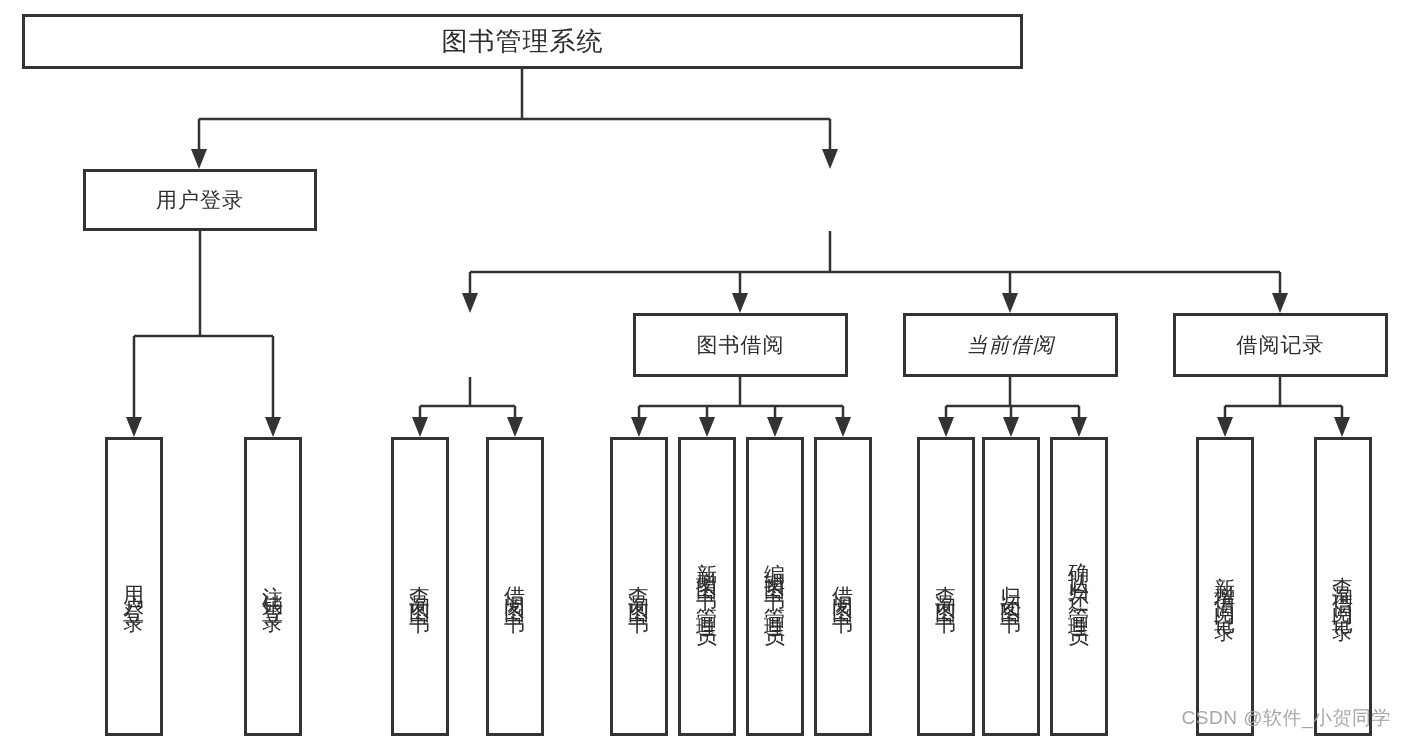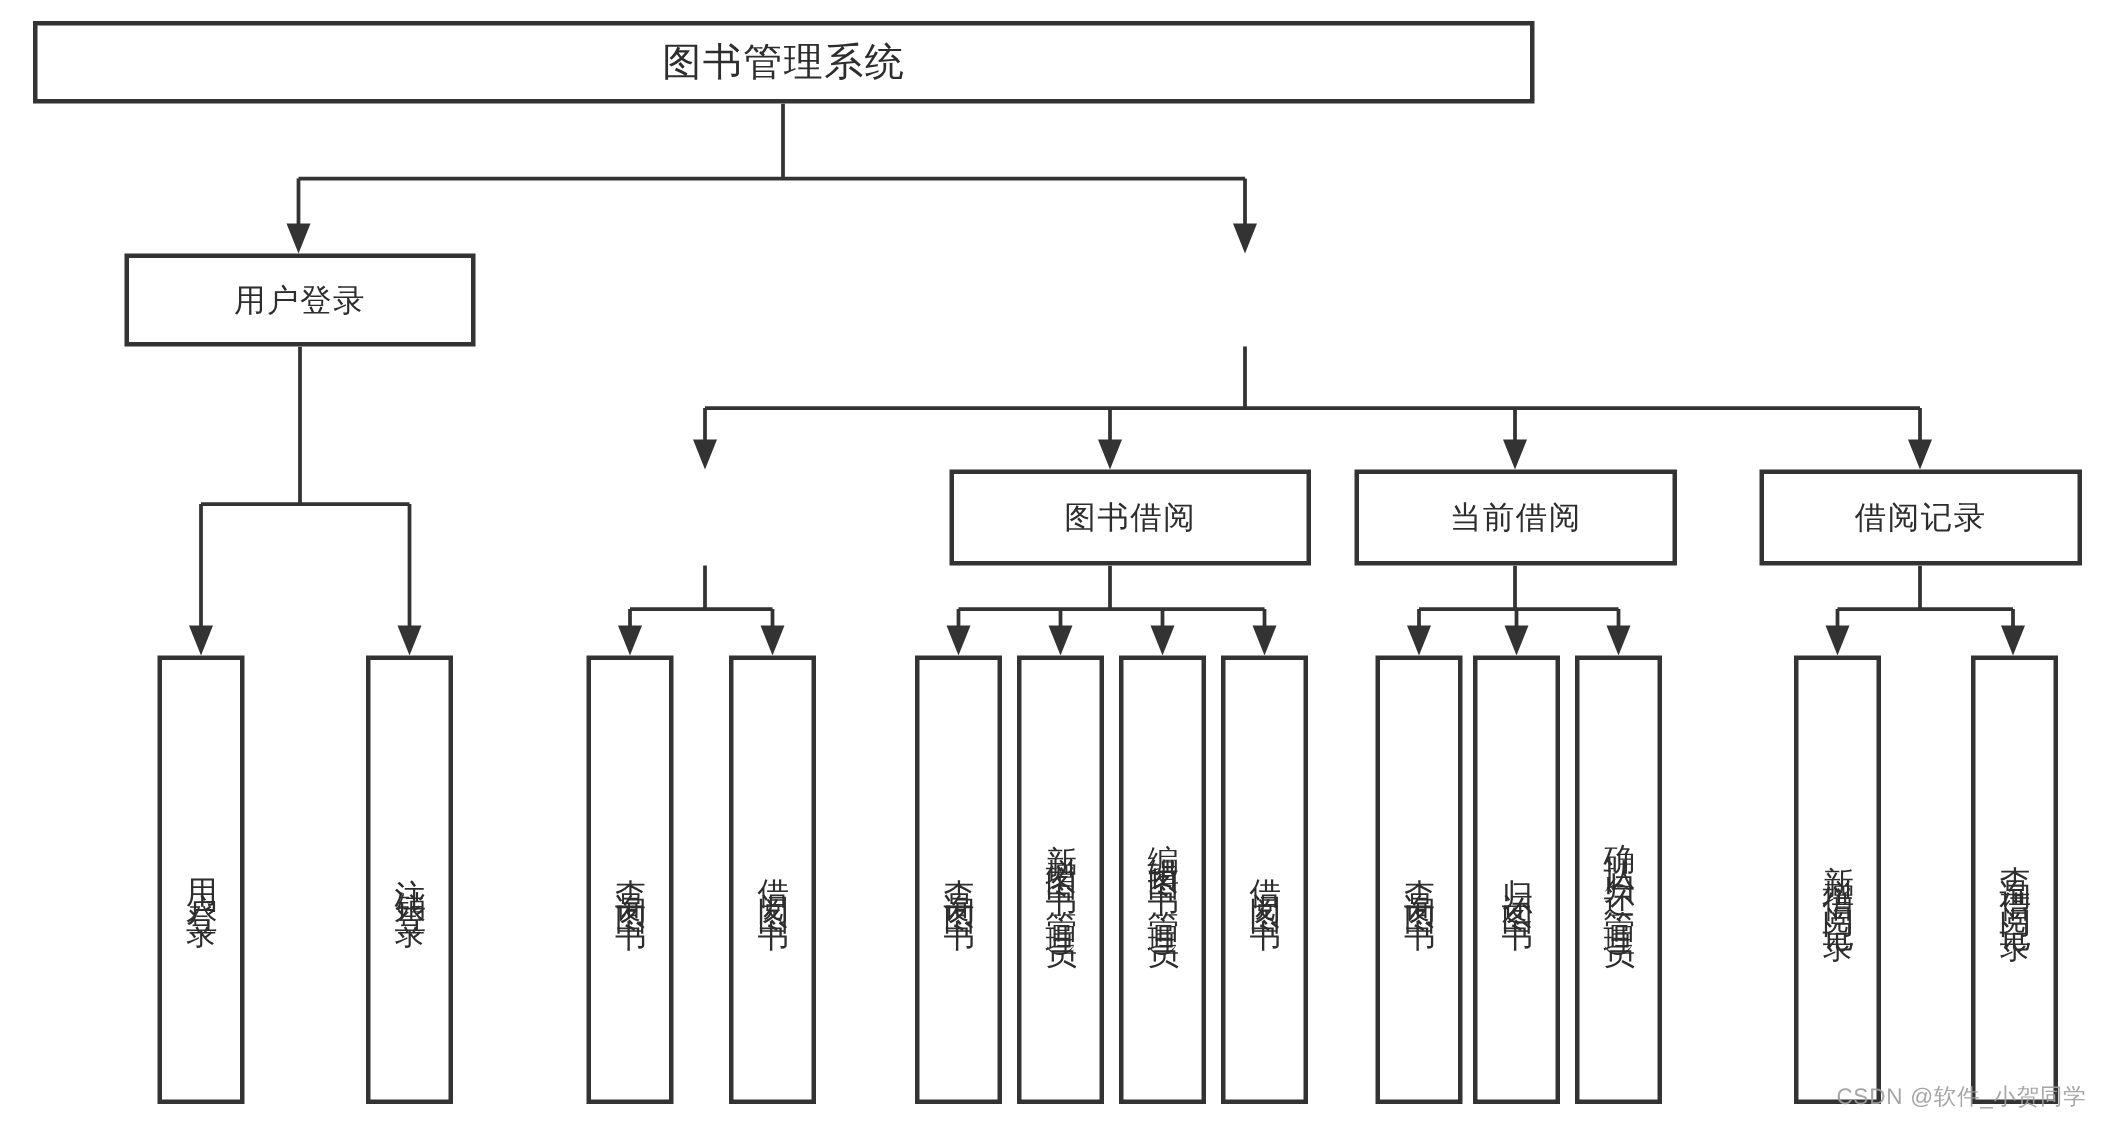--- a/index.html
+++ b/index.html
@@ -49,22 +49,22 @@
   }
   .v-node .v-label {
     writing-mode: vertical-rl;
     text-orientation: mixed;
     letter-spacing: 9px;
     line-height: 1;
   }
   .watermark {
     position: absolute;
     right: 14px;
-    bottom: 6px;
-    font-size: 15px;
+    bottom: 16px;
+    font-size: 19px;
     letter-spacing: 0.5px;
     color: rgba(158, 158, 158, 0.92);
     white-space: nowrap;
     z-index: 5;
     margin-left: 37px;
   }
 </style>
 </head>
 <body>
 
@@ -113,24 +113,24 @@
   </svg>
 
   <div class="node h-node root-node" style="left:22px; top:14px; width:1001px; height:55px;">
     <span>图书管理系统</span>
   </div>
 
   <div class="node h-node" style="left:83px; top:169px; width:234px; height:62px;">
     <span>用户登录</span>
   </div>
 
-  <div class="node h-node" style="left:633px; top:313px; width:241px; height:64px;">
+  <div class="node h-node" style="left:633px; top:313px; width:215px; height:64px;">
     <span>图书借阅</span>
   </div>
-  <div class="node h-node" style="left:903px; top:313px; width:215px; height:64px;">
+  <div class="node h-node" style="left:903px; top:313px; width:215px; height:64px;font-style:italic;">
     <span>当前借阅</span>
   </div>
   <div class="node h-node" style="left:1173px; top:313px; width:215px; height:64px;">
     <span>借阅记录</span>
   </div>
 
   <div class="node v-node" style="left:105px;">
     <span class="v-label">用户登录</span>
   </div>
   <div class="node v-node" style="left:244px;">

